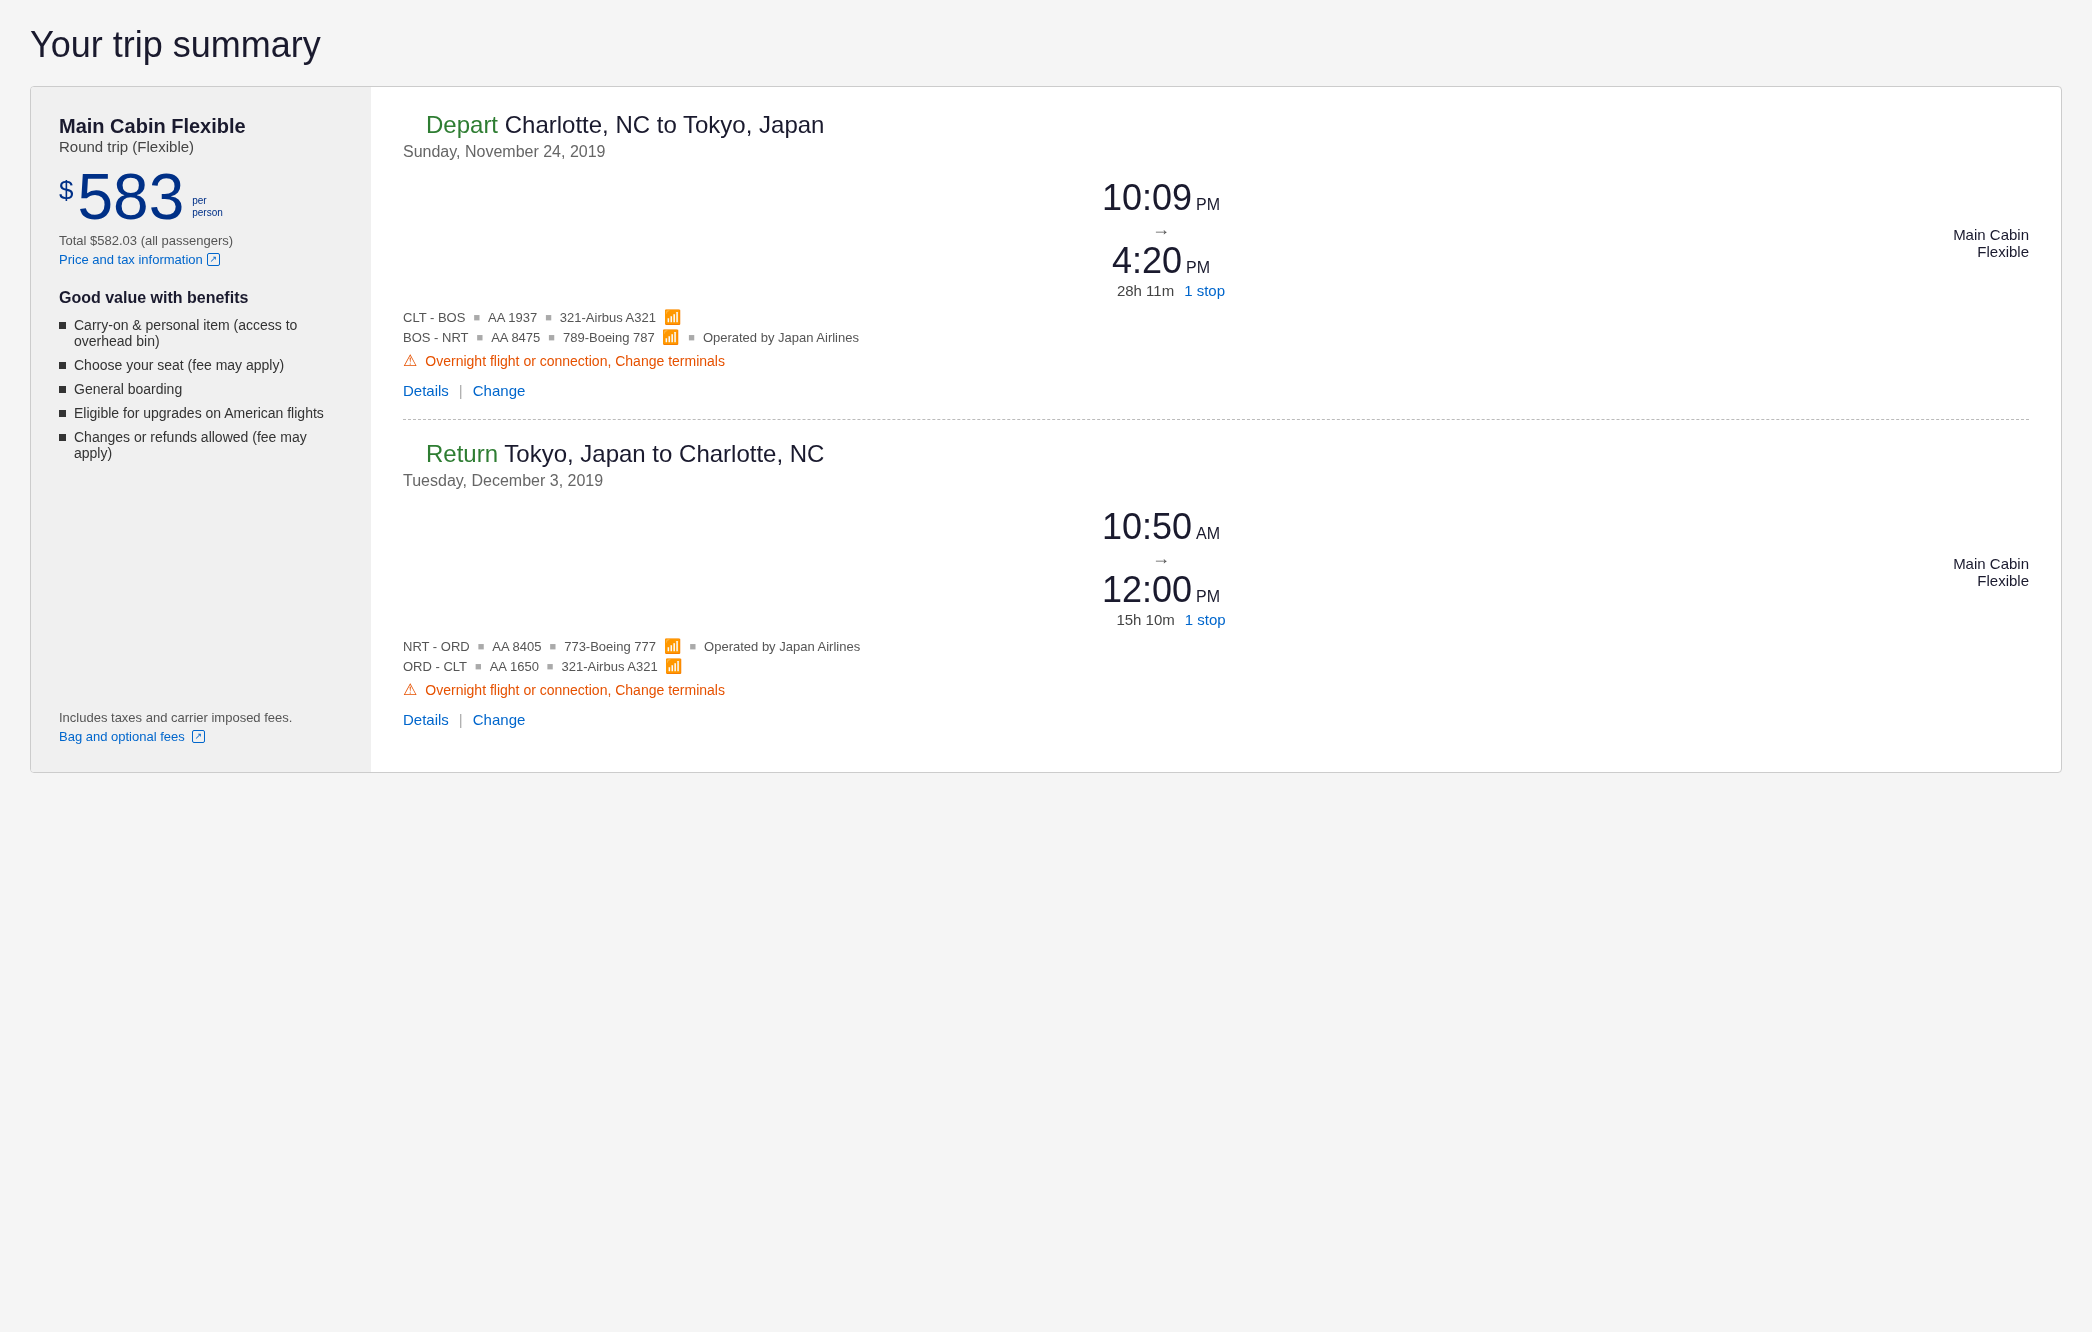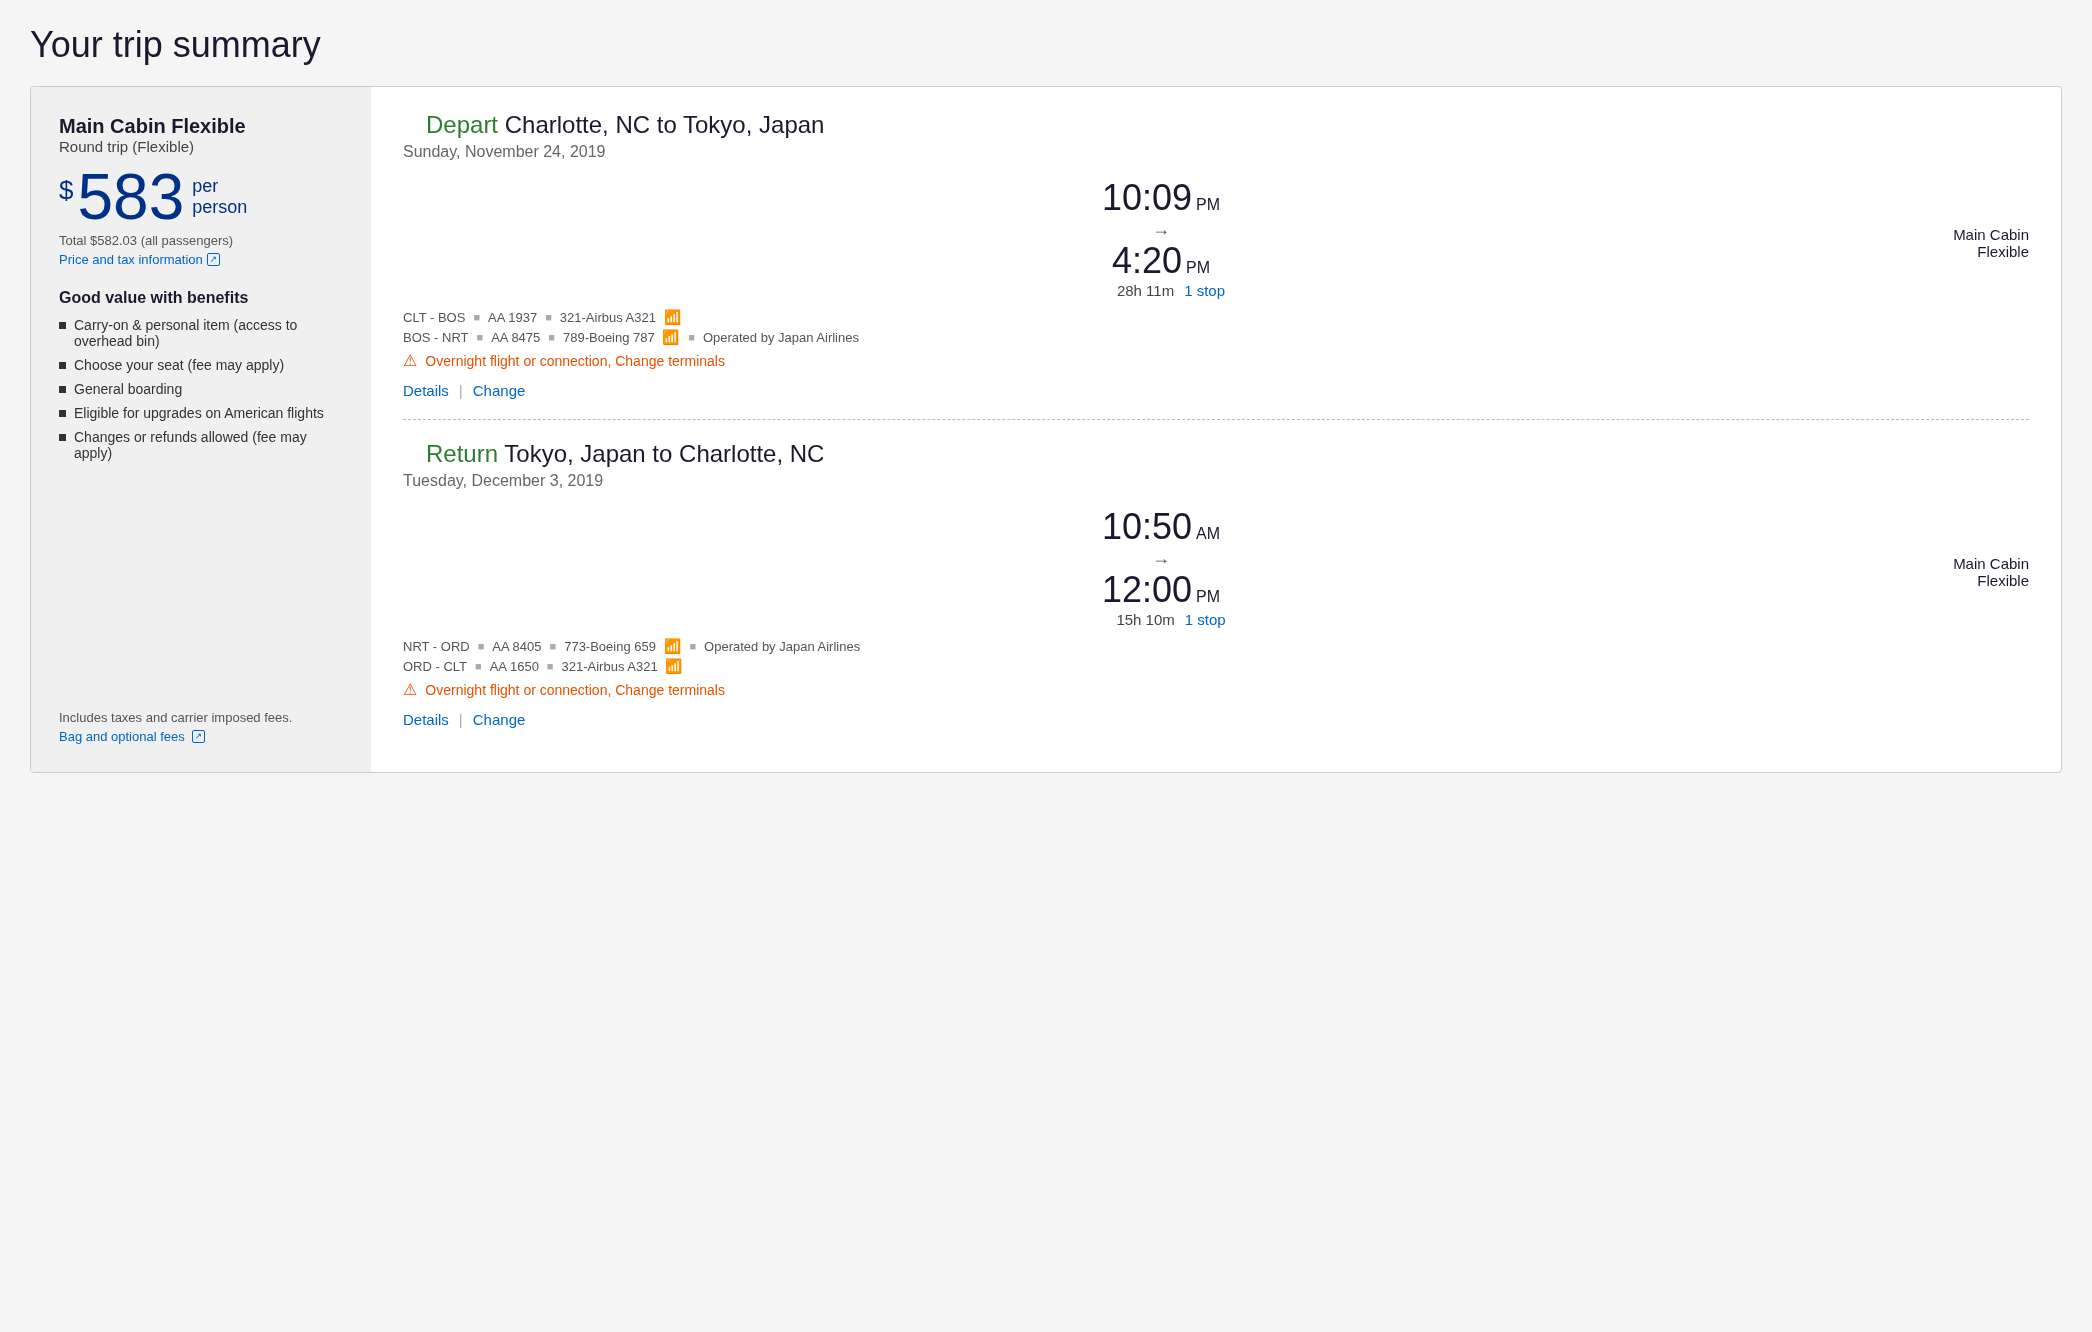--- a/index.html
+++ b/index.html
@@ -55,21 +55,21 @@
       align-self: flex-start;
       margin-top: 10px;
     }
     .price-number {
       font-size: 64px;
       color: #003087;
       font-weight: 400;
       line-height: 1;
     }
     .per-person {
-      font-size: 18px;
+      font-size: 10px;
       color: #003087;
       margin-left: 8px;
       margin-bottom: 10px;
       line-height: 1.2;
     }
     .total-price {
       font-size: 13px;
       color: #555;
       margin-bottom: 4px;
     }
@@ -391,21 +391,21 @@
             <a class="stops-link" href="#">1 stop</a>
           </div>
         </div>
         <div class="cabin-type-right">Main Cabin<br>Flexible</div>
       </div>
       <div class="flight-detail-row">
         <span>NRT - ORD</span>
         <span class="sep">■</span>
         <span>AA 8405</span>
         <span class="sep">■</span>
-        <span>773-Boeing 659</span>
+        <span>773-Boeing 777</span>
         <span class="wifi-icon">📶</span>
         <span class="sep">■</span>
         <span>Operated by Japan Airlines</span>
       </div>
       <div class="flight-detail-row">
         <span>ORD - CLT</span>
         <span class="sep">■</span>
         <span>AA 1650</span>
         <span class="sep">■</span>
         <span>321-Airbus A321</span>

